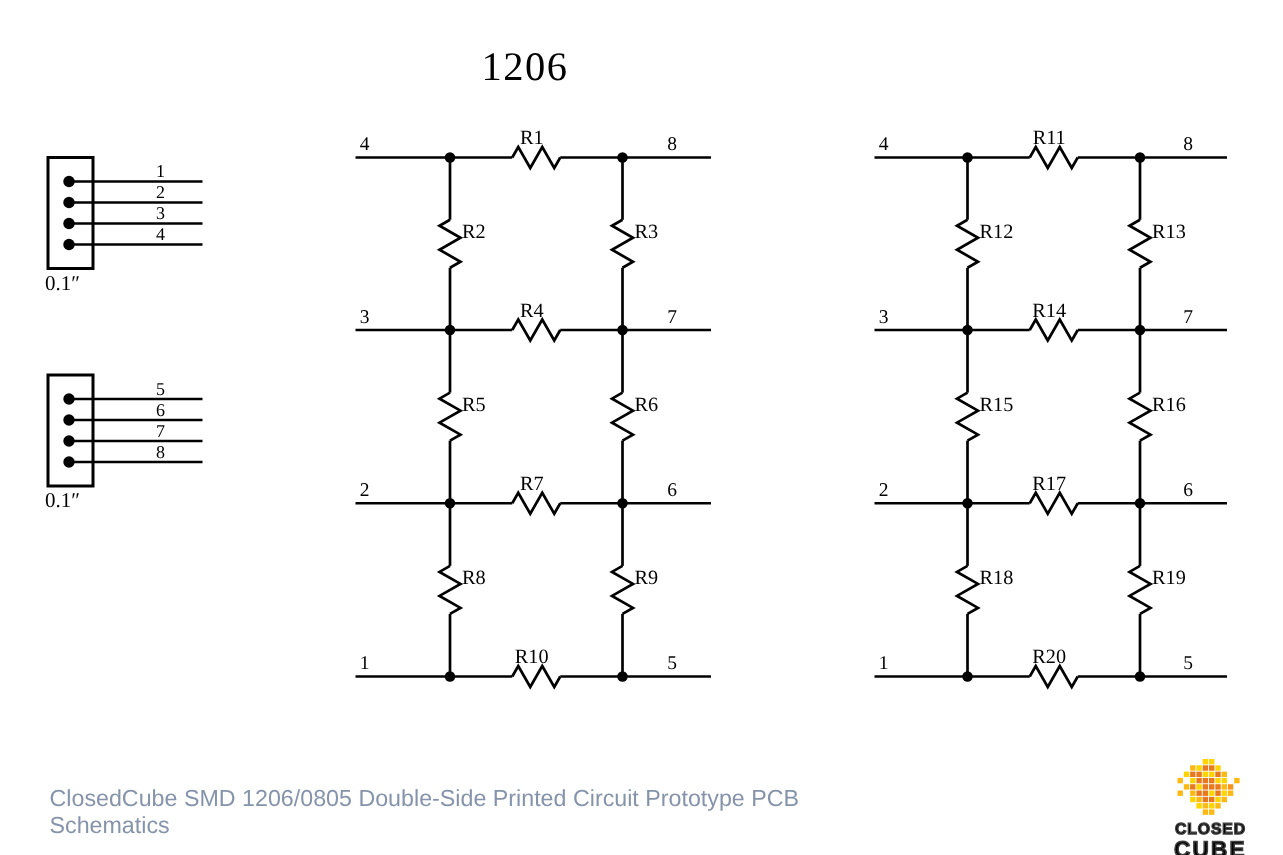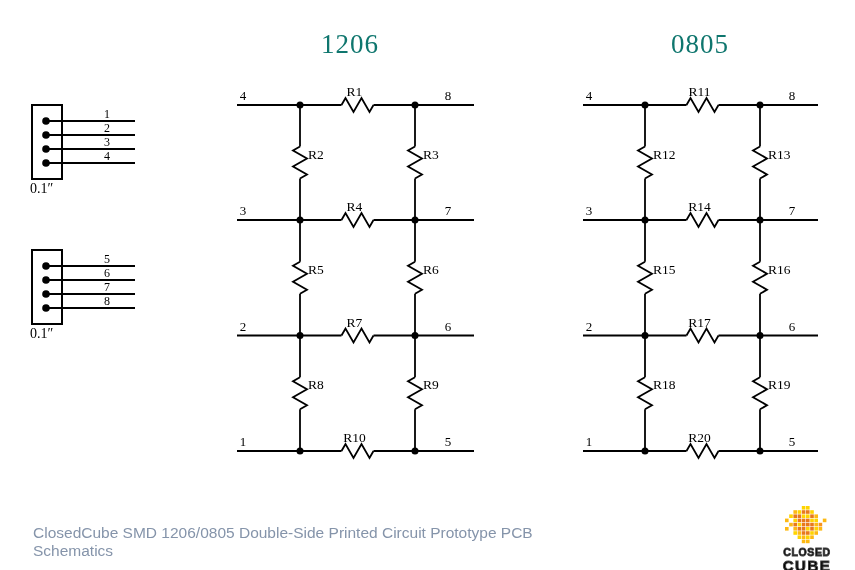--- a/index.html
+++ b/index.html
@@ -1,21 +1,21 @@
 <!DOCTYPE html>
 <html><head>
 <meta charset="utf-8">
 <style>
   html,body{margin:0;padding:0;background:#fff;}
   #canvas{position:relative;width:855px;height:570px;background:#ffffff;overflow:hidden;
           font-family:"Liberation Serif","DejaVu Serif",serif;}
   #schematic{position:absolute;left:0;top:0;}
   svg text{font-family:"Liberation Serif","DejaVu Serif",serif;fill:#000;}
   .net-title{position:absolute;top:29px;width:156px;text-align:center;
-             font-size:27px;color:#0f766e;letter-spacing:1px;}
+             font-size:27px;color:#000000;letter-spacing:1px;}
   #title-1206{left:272px;}
   #title-0805{left:622px;}
   .caption{position:absolute;left:33px;top:524px;width:560px;
            font-family:"Liberation Sans","DejaVu Sans",sans-serif;
            font-size:15.5px;font-weight:500;letter-spacing:0px;}
   .logo{position:absolute;left:774px;top:504px;width:66px;height:76px;}
 </style>
 </head>
 <body>
 
@@ -166,21 +166,20 @@
         <circle cx="46" cy="294" r="3.8" fill="#000000"></circle>
         <text x="107" y="291" font-size="12" text-anchor="middle">7</text>
         <line x1="46" y1="308" x2="135" y2="308" stroke="#000000" stroke-width="1.8"></line>
         <circle cx="46" cy="308" r="3.8" fill="#000000"></circle>
         <text x="107" y="305" font-size="12" text-anchor="middle">8</text>
         <text x="30" y="338" font-size="14" text-anchor="start">0.1″</text>
       </g>
     </svg>
 
   <div class="net-title" id="title-1206">1206</div>
-  <div class="net-title" id="title-0805">0805</div>
 
   <div class="caption" id="caption" style="color: rgb(133, 148, 170);">ClosedCube SMD 1206/0805 Double-Side Printed Circuit Prototype PCB Schematics</div>
 
   <div class="logo">
     <svg width="66" height="76" viewBox="0 0 66 76">
       <g id="cube-pixels">
           <rect x="27.8" y="2.0" width="3.6" height="3.6" fill="#FFD400"></rect>
           <rect x="32.0" y="2.0" width="3.6" height="3.6" fill="#FFD400"></rect>
           <rect x="19.4" y="6.2" width="3.6" height="3.6" fill="#FDB913"></rect>
           <rect x="23.6" y="6.2" width="3.6" height="3.6" fill="#FFD400"></rect>

